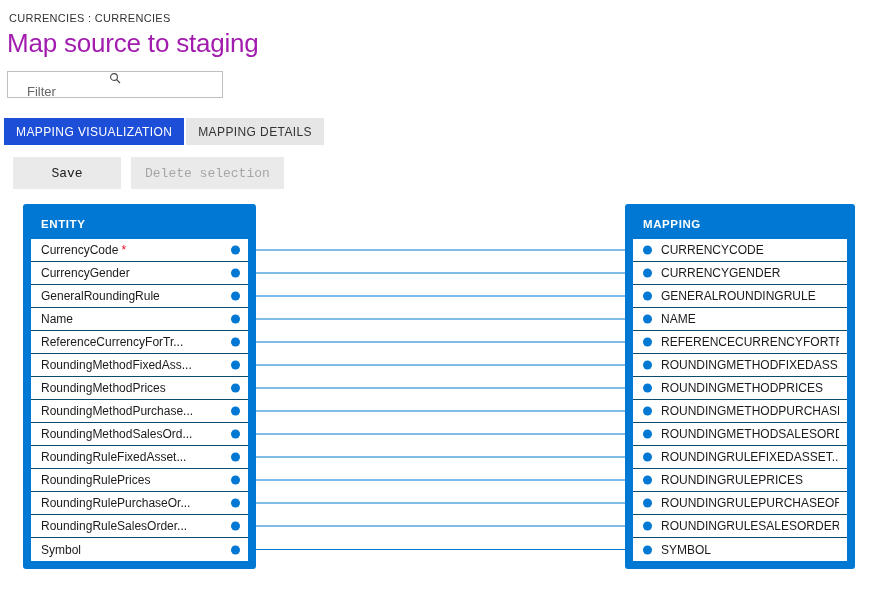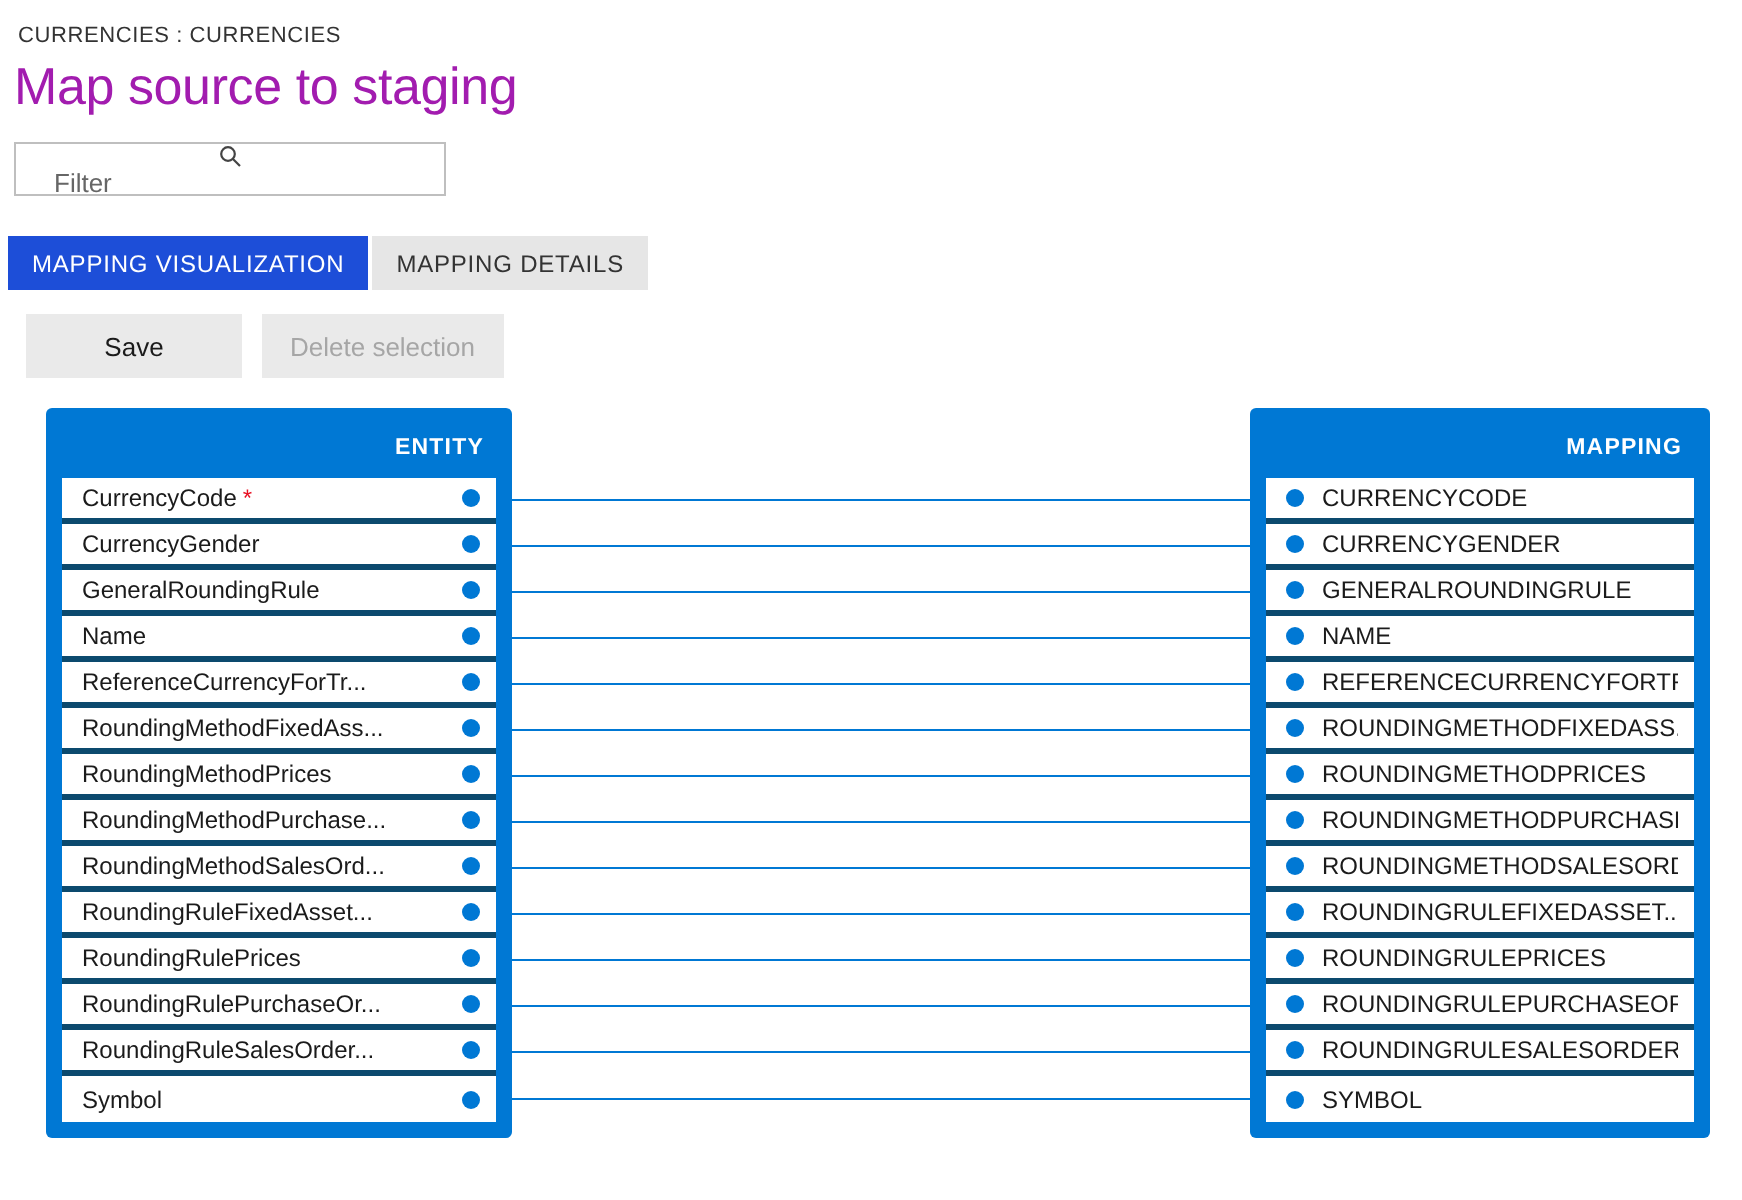--- a/index.html
+++ b/index.html
@@ -107,41 +107,40 @@
     left: 13px;
     display: flex;
     gap: 10px;
   }
   .btn {
     height: 29px;
     min-width: 108px;
     background: #eaeaea;
     border: none;
     font-size: 13px;
-    font-family: Liberation Sans, sans-serif;
+    font-family: Liberation Mono, monospace;
     color: #1b1b1b;
     display: flex;
     align-items: center;
     justify-content: center;
     padding: 16px 14px;
     box-sizing: border-box;
   }
   .btn.disabled {
     color: #a6a6a6;
     text-align: center;
   }
 
   
   .panel {
     position: absolute;
     background: #0078d4;
     border-radius: 3px;
     padding: 0 8px 8px 8px;
     box-sizing: border-box;
-    text-align: right;
   }
   .panel-entity {
     top: 204px;
     left: 23px;
     width: 233px;
   }
   .panel-source {
     top: 204px;
     left: 625px;
     width: 230px;
@@ -151,21 +150,21 @@
     font-size: 11.5px;
     font-weight: bold;
     letter-spacing: 0.6px;
     padding: 14px 6px 9px 10px;
   }
   .rows { display: block; }
   .row {
     position: relative;
     height: 23px;
     background: #ffffff;
-    border-bottom: 3px solid #0c4a6e;
+    border-bottom: 1px solid #0c4a6e;
     display: flex;
     align-items: center;
     box-sizing: border-box;
   }
   .row:last-child { border-bottom: none; }
 
   
   .row-entity { padding-left: 10px; padding-right: 26px; }
   .row-entity .dot {
     position: absolute;

